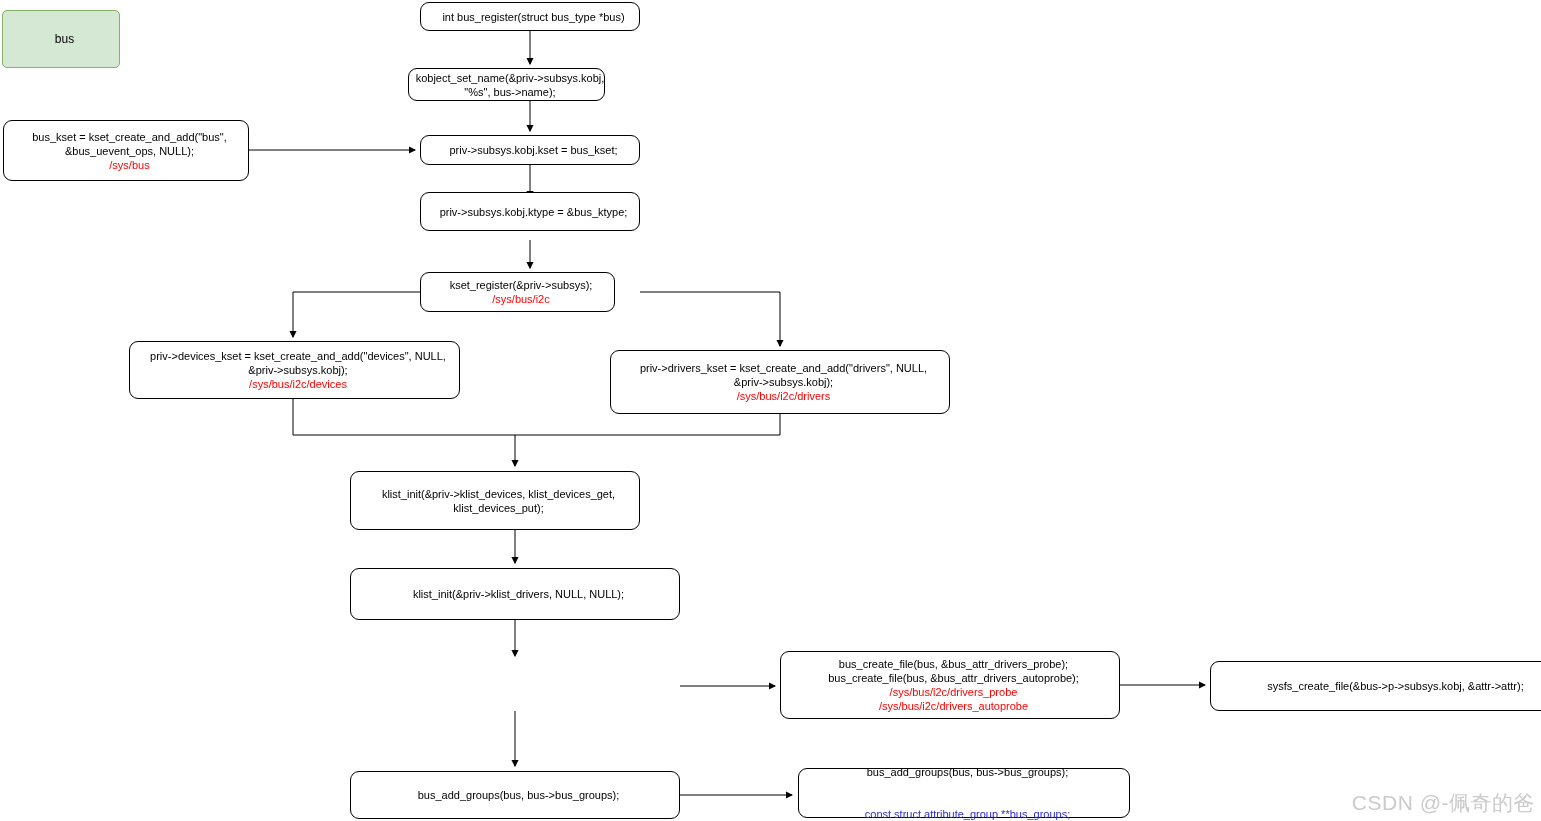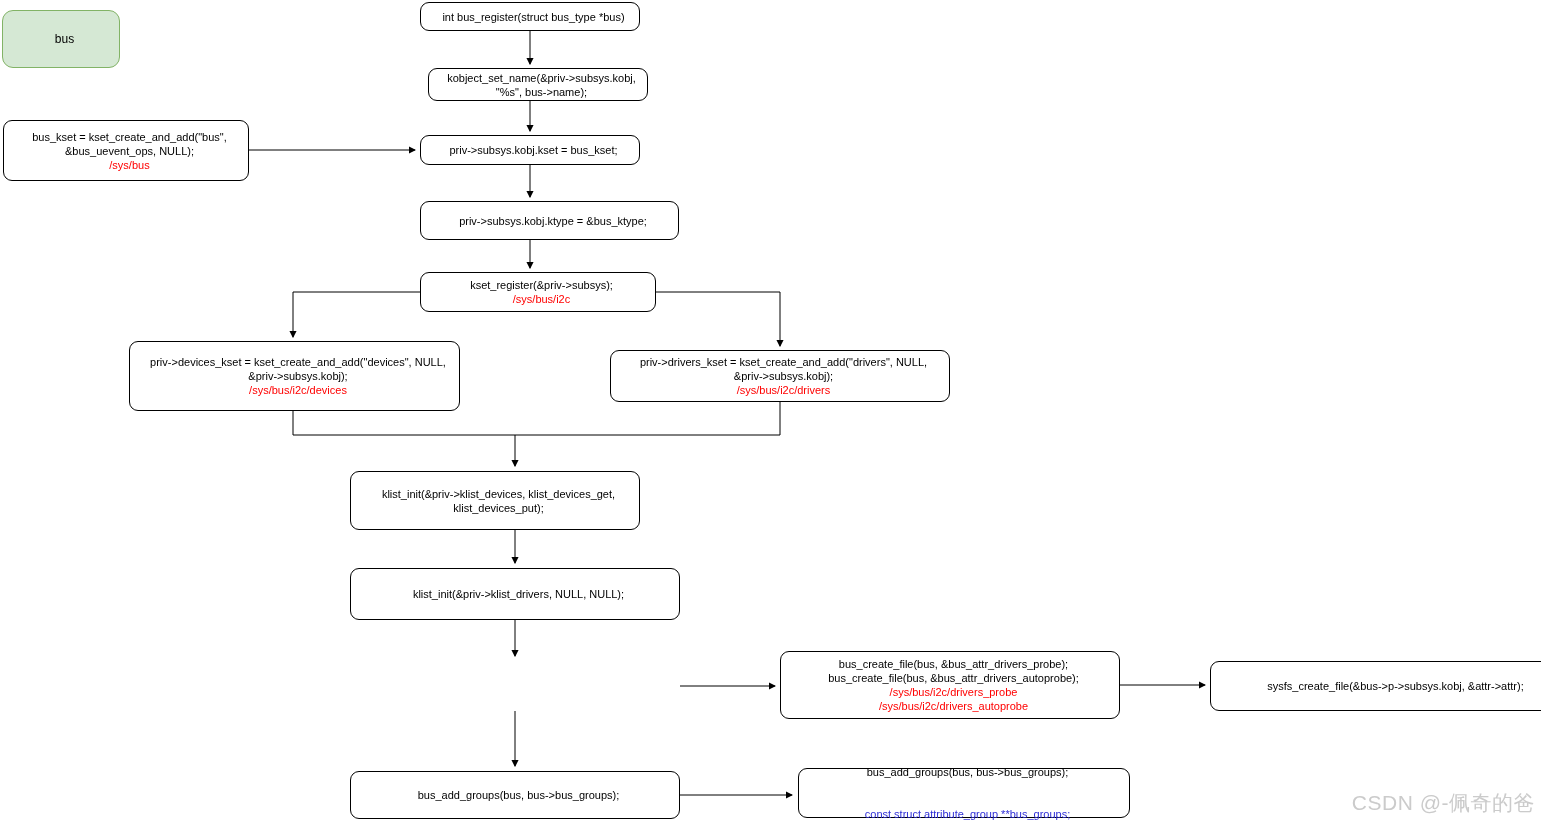--- a/index.html
+++ b/index.html
@@ -21,21 +21,21 @@
     line-height:14px;
     color:#000;
     white-space:nowrap;
   }
   .node .ln{display:block;padding-left:7px;}
   .node .red{color:var(--path-red,#ff0000);}
   .node .blue{color:var(--path-blue,#2d2dd6);margin-top:28px;}
   .node.green{
     background:var(--green-fill,#d5e8d4);
     border:1px solid var(--green-border,#82b366);
-    border-radius:11px;
+    border-radius:5px;
     font-size:12px;
   }
   .watermark{
     position:absolute;
     left:1345px;
     top:789px;
     width:190px;
     text-align:right;
     font-size:21px;
     color:var(--watermark-gray,#cbcbcb);
@@ -73,51 +73,51 @@
   </svg>
 
   <div class="node green" style="left:2px;top:10px;width:118px;height:58px">
     <span class="ln">bus</span>
   </div>
 
   <div class="node" style="left:420px;top:2px;width:220px;height:29px">
     <span class="ln">int bus_register(struct bus_type *bus)</span>
   </div>
 
-  <div class="node" style="left:428px;top:68px;width:220px;height:33px">
+  <div class="node" style="left:408px;top:68px;width:197px;height:33px">
     <span class="ln">kobject_set_name(&amp;priv-&gt;subsys.kobj,</span>
     <span class="ln">"%s", bus-&gt;name);</span>
   </div>
 
   <div class="node" style="left:3px;top:120px;width:246px;height:61px">
     <span class="ln">bus_kset = kset_create_and_add("bus",</span>
     <span class="ln">&amp;bus_uevent_ops, NULL);</span>
     <span class="ln red">/sys/bus</span>
   </div>
 
   <div class="node" style="left:420px;top:135px;width:220px;height:30px">
     <span class="ln">priv-&gt;subsys.kobj.kset = bus_kset;</span>
   </div>
 
-  <div class="node" style="left:420px;top:201px;width:259px;height:39px">
+  <div class="node" style="left:420px;top:192px;width:220px;height:39px">
     <span class="ln">priv-&gt;subsys.kobj.ktype = &amp;bus_ktype;</span>
   </div>
 
-  <div class="node" style="left:420px;top:272px;width:236px;height:40px">
+  <div class="node" style="left:420px;top:272px;width:195px;height:40px">
     <span class="ln">kset_register(&amp;priv-&gt;subsys);</span>
     <span class="ln red">/sys/bus/i2c</span>
   </div>
 
-  <div class="node" style="left:129px;top:341px;width:331px;height:70px">
+  <div class="node" style="left:129px;top:341px;width:331px;height:58px">
     <span class="ln">priv-&gt;devices_kset = kset_create_and_add("devices", NULL,</span>
     <span class="ln">&amp;priv-&gt;subsys.kobj);</span>
     <span class="ln red">/sys/bus/i2c/devices</span>
   </div>
 
-  <div class="node" style="left:610px;top:350px;width:340px;height:52px">
+  <div class="node" style="left:610px;top:350px;width:340px;height:64px">
     <span class="ln">priv-&gt;drivers_kset = kset_create_and_add("drivers", NULL,</span>
     <span class="ln">&amp;priv-&gt;subsys.kobj);</span>
     <span class="ln red">/sys/bus/i2c/drivers</span>
   </div>
 
   <div class="node" style="left:350px;top:471px;width:290px;height:59px">
     <span class="ln">klist_init(&amp;priv-&gt;klist_devices, klist_devices_get,</span>
     <span class="ln">klist_devices_put);</span>
   </div>
 

